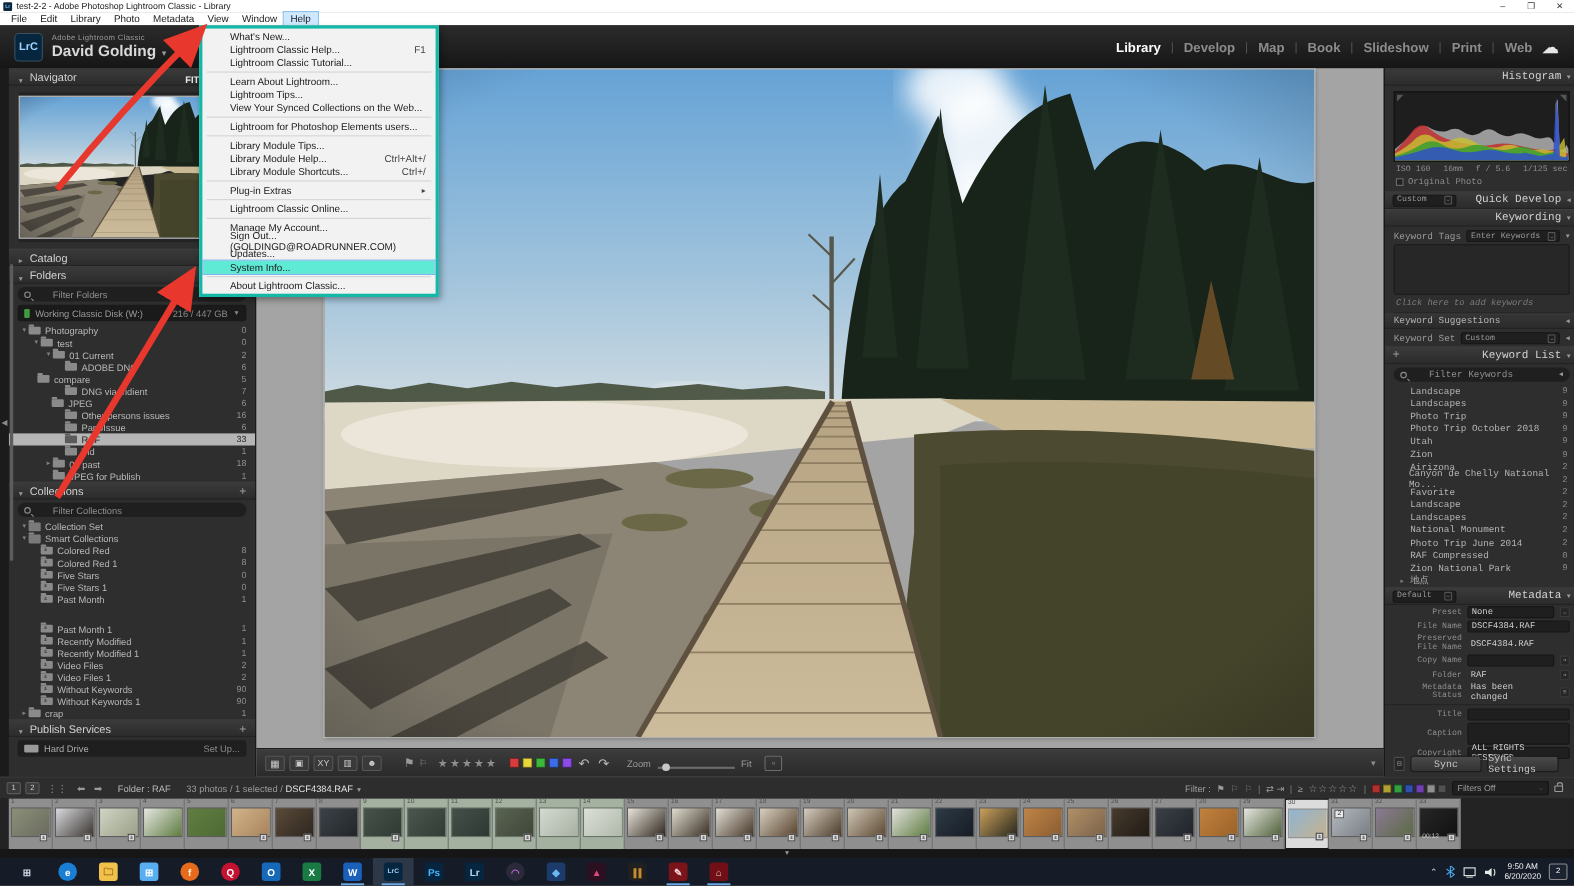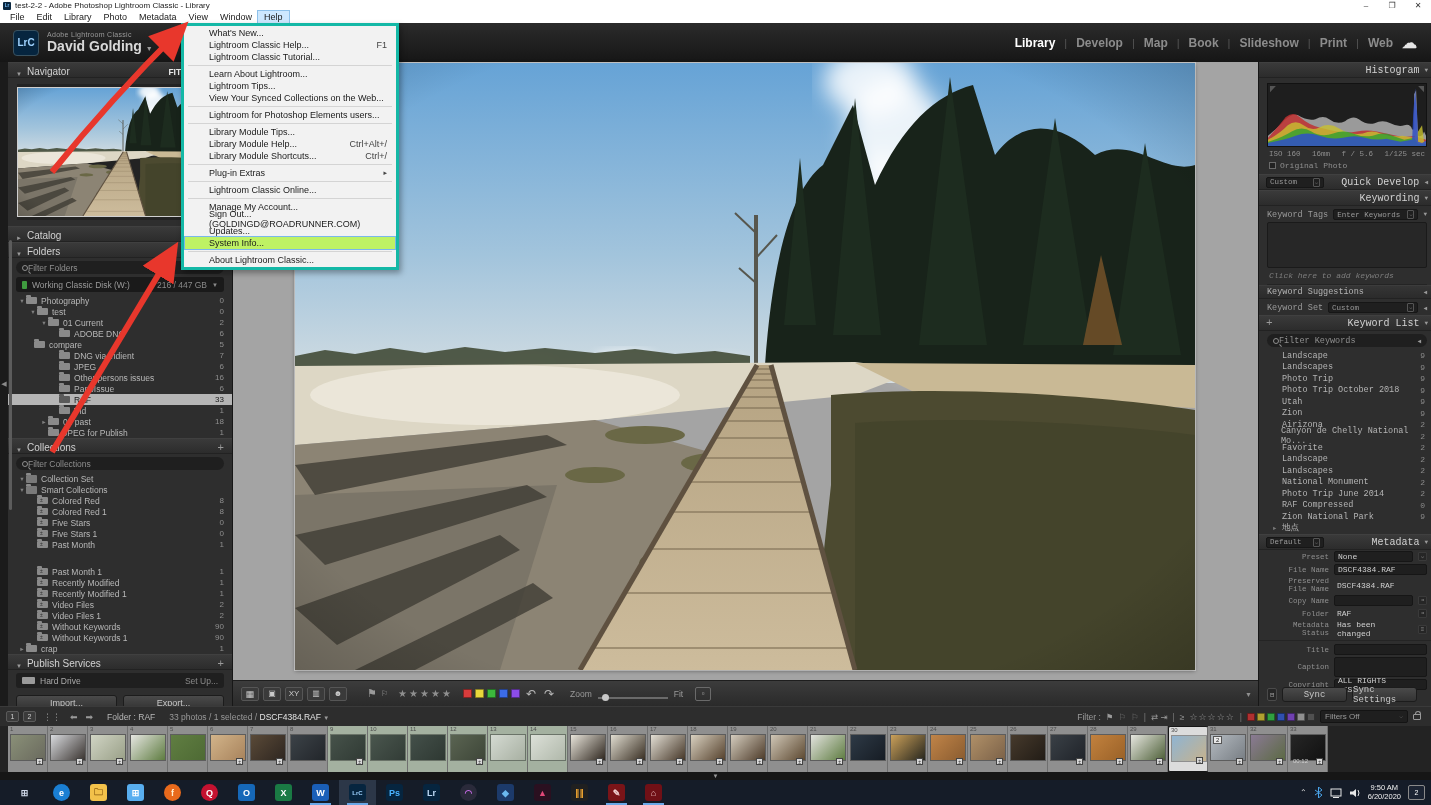--- a/index.html
+++ b/index.html
@@ -41,21 +41,21 @@
     color:#999; font-size:6px; text-align:center; line-height:8px; }
 
   
   #leftpanel { position:absolute; left:8px; top:62px; width:225px; height:644px;
     background:#2e2e2e; color:#c4c4c4; font-size:9px; overflow:hidden; border-right:1px solid #171717;}
   .lhdr { height:16px; display:flex; align-items:flex-end; padding:0 8px; font-size:10px; color:#d2d2d2;
     background:linear-gradient(#3a3a3a,#2c2c2c); border-top:1px solid #404040; border-bottom:1px solid #222; }
   .lhdr .tri { font-size:6px; margin-right:5px; color:#9a9a9a; }
   .lhdr .plus { margin-left:auto; color:#9a9a9a; font-size:11px; }
   .filterbox { margin:3px 8px; height:13px; background:#1f1f1f; border-radius:7px; display:flex;
-    align-items:center; padding:0 6px; color:#8f8f8f; font-size:8.5px; gap:0; }
+    align-items:center; padding:0 6px; color:#8f8f8f; font-size:8.5px; gap:20px; }
   .mag { width:6px; height:6px; border:1px solid #8f8f8f; border-radius:50%; position:relative; flex:none;}
   .mag:after { content:""; position:absolute; width:3px; height:1px; background:#8f8f8f;
     transform:rotate(45deg); left:5px; top:6px; }
   #volumebar { margin:3px 8px; height:15px; background:#1a1a1a; border-radius:3px; display:flex;
     align-items:center; padding:0 6px; gap:5px; font-size:8.5px; color:#9a9a9a; }
   #volumebar .led { width:5px; height:8px; background:#3f9b3f; border-radius:1px; flex:none; }
   #volumebar .space { margin-left:auto; color:#8a8a8a; }
   #volumebar .dd { color:#8a8a8a; font-size:6px; }
   .treerow { height:11px; display:flex; align-items:center; font-size:8.5px; color:#b8b8b8; padding-right:8px; }
   .treerow .disc { width:8px; font-size:5.5px; color:#808080; text-align:center; flex:none;}
@@ -189,21 +189,21 @@
   #traytime { text-align:center; font-size:7.5px; line-height:8.5px; color:#f0f0f0; }
   #traybadge { width:17px; height:15px; border:1px solid #8a8a8a; border-radius:2px; position:relative;
     font-size:7px; color:#fff; display:flex; align-items:center; justify-content:center; background:#1c2433;}
 
   
   #helpmenu { position:absolute; left:181px; top:23px; width:218px; background:#f2f2f2;
     border:3px solid #14b8a6; box-shadow:2px 3px 6px rgba(0,0,0,.35); padding:1px; z-index:50; }
   .hitem { height:12px; display:flex; align-items:center; padding:0 8px 0 24px; font-size:9px; color:#1a1a1a; }
   .hitem .sc { margin-left:auto; color:#444; }
   .hitem .sub { margin-left:auto; font-size:7px; color:#444; }
-  .hitem.hl { background:#bef264; outline:1px solid #7ab8ea; }
+  .hitem.hl { background:#5eead4; outline:1px solid #7ab8ea; }
   .hsep { height:1px; background:#d4d4d4; margin:2px 3px; }
 
   #arrows { position:absolute; left:0; top:0; z-index:99; pointer-events:none; }
 </style>
 </head>
 <body>
 
 <div id="titlebar">
   <span class="appico">Lr</span>
   <span>test-2-2 - Adobe Photoshop Lightroom Classic - Library</span>
@@ -390,21 +390,21 @@
         <span class="fico"></span>
         <span>compare</span>
         <span class="cnt">5</span>
       </div>
       <div class="treerow" style="padding-left: 43px;">
         <span class="disc"></span>
         <span class="fico"></span>
         <span>DNG via Iridient</span>
         <span class="cnt">7</span>
       </div>
-      <div class="treerow" style="padding-left: 43px;">
+      <div class="treerow" style="padding-left: 31px;">
         <span class="disc"></span>
         <span class="fico"></span>
         <span>JPEG</span>
         <span class="cnt">6</span>
       </div>
       <div class="treerow" style="padding-left: 43px;">
         <span class="disc"></span>
         <span class="fico"></span>
         <span>Other persons issues</span>
         <span class="cnt">16</span>
@@ -543,24 +543,20 @@
     </div>
   <div class="lhdr">
     <span class="tri">▼</span>
     <span>Publish Services</span>
     <span class="plus">+</span>
   </div>
   <div id="publishrow">
     <span class="hd"></span>
     <span>Hard Drive</span>
     <span class="setup">Set Up...</span>
-  </div>
-  <div id="iebtns">
-    <div class="btn">Import...</div>
-    <div class="btn">Export...</div>
   </div>
   <div id="lscroll"></div>
 </div>
 
 <div id="content">
   <div id="photo">
     <svg id="photosvg" viewBox="0 0 900 607" preserveAspectRatio="none">
       <defs>
         <linearGradient id="skyg" x1="0" y1="0" x2="0" y2="1">
           <stop offset="0" stop-color="#66a3d6"></stop>

